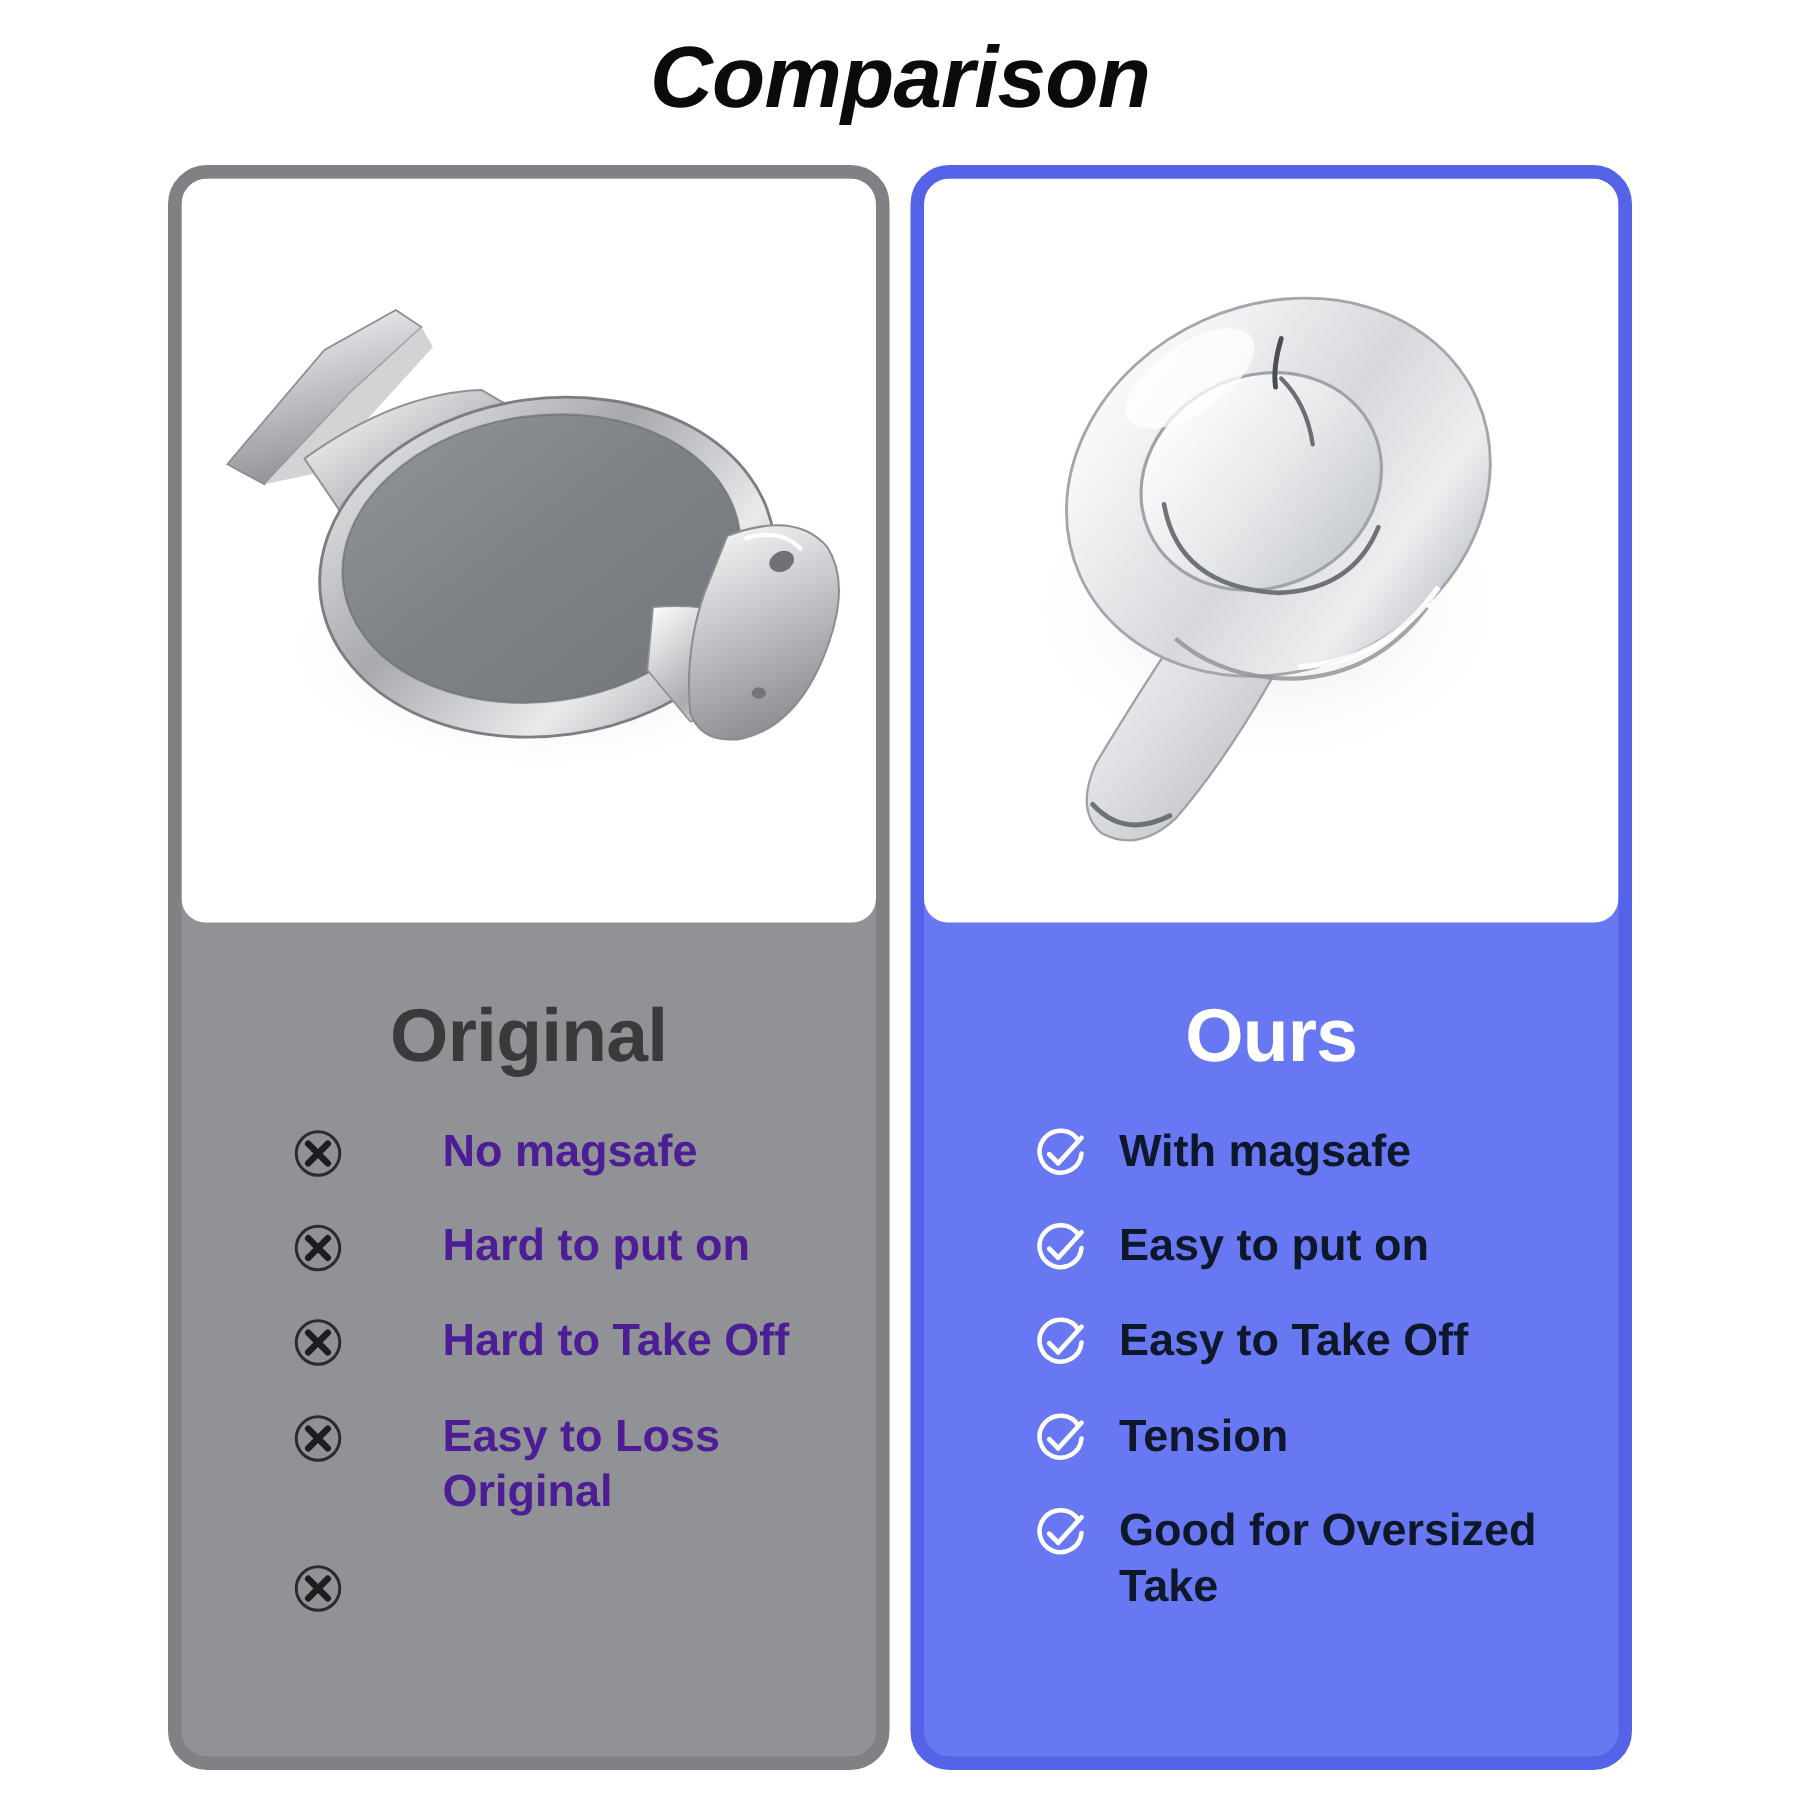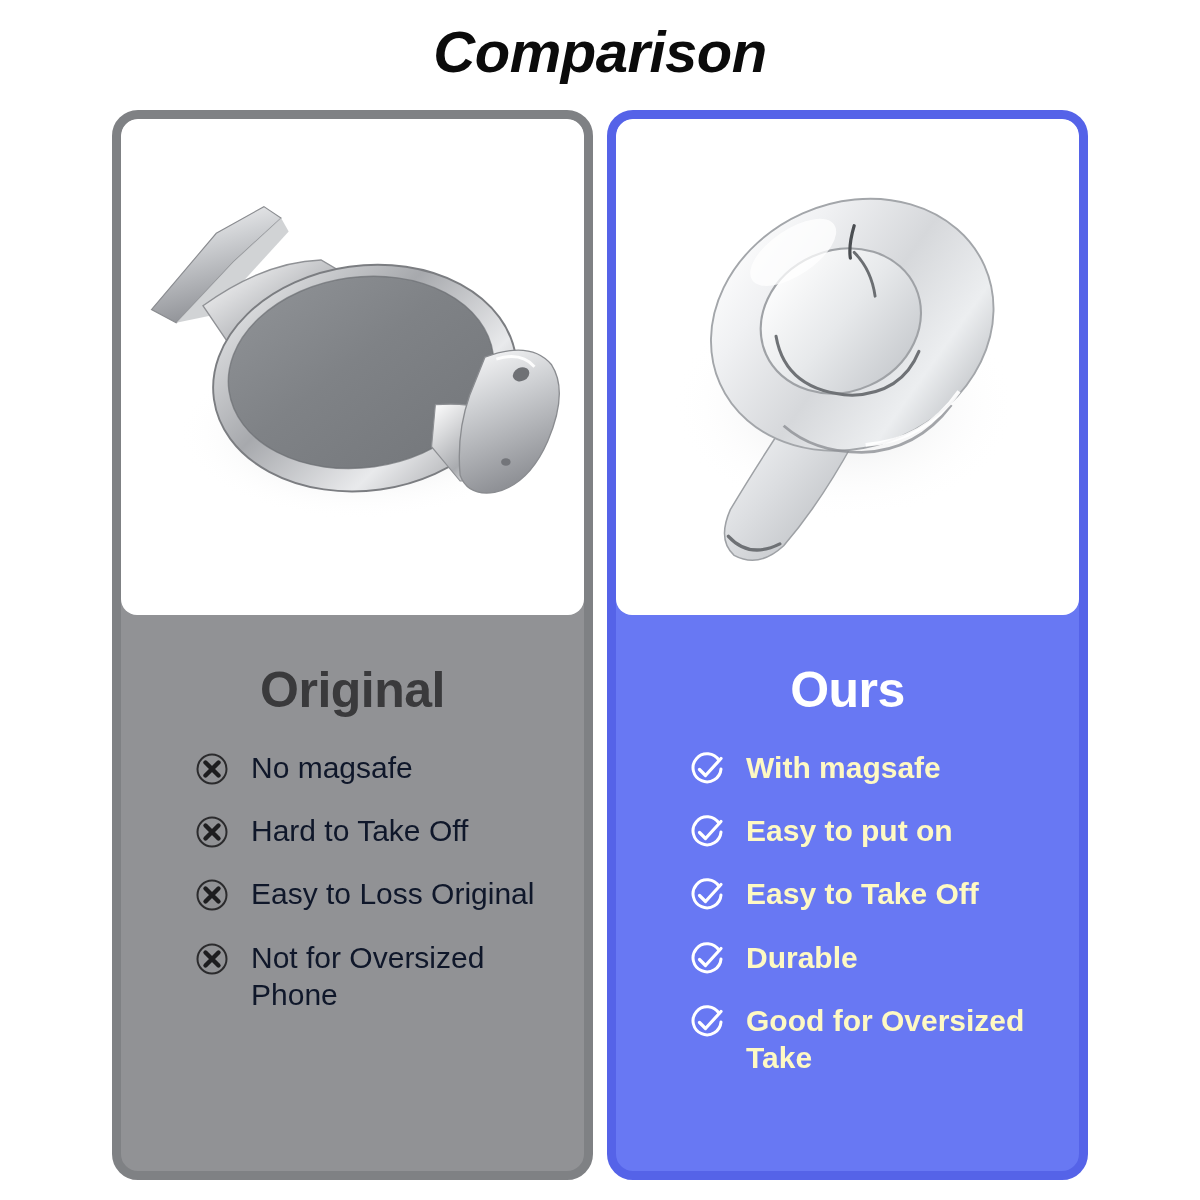--- a/index.html
+++ b/index.html
@@ -107,25 +107,26 @@
     margin-top: 3px;
   }
   .feature-icon svg { display: block; width: 34px; height: 34px; }
 
   .feature-label {
     font-size: 30px;
     line-height: 1.24;
     font-weight: 600;
   }
   .panel-original .feature-label {
+    color: #4c1d95;
+    font-weight: 700;
+    margin-left: 44px;
+  }
+  .panel-ours .feature-label {
     color: #0f172a;
-    font-weight: 400;
-  }
-  .panel-ours .feature-label {
-    color: #fef9c3;
     font-weight: 700;
   }
 
   
   .product-art { position: absolute; inset: 0; }
 </style>
 </head>
 <body>
 
 <div class="infographic">
@@ -201,39 +202,47 @@
           </span>
           <span class="feature-label">No magsafe</span>
         </li>
         <li class="feature-item">
           <span class="feature-icon">
             <svg viewBox="0 0 34 34">
                 <circle cx="17" cy="17" r="14.5" fill="none" stroke="#2b2b2d" stroke-width="2"></circle>
                 <path d="M10.5 10.5 L23.5 23.5 M23.5 10.5 L10.5 23.5" stroke="#1d1d1f" stroke-width="4.4" stroke-linecap="round"></path>
               </svg>
           </span>
+          <span class="feature-label">Hard to put on</span>
+        </li>
+        <li class="feature-item">
+          <span class="feature-icon">
+            <svg viewBox="0 0 34 34">
+                <circle cx="17" cy="17" r="14.5" fill="none" stroke="#2b2b2d" stroke-width="2"></circle>
+                <path d="M10.5 10.5 L23.5 23.5 M23.5 10.5 L10.5 23.5" stroke="#1d1d1f" stroke-width="4.4" stroke-linecap="round"></path>
+              </svg>
+          </span>
           <span class="feature-label">Hard to Take Off</span>
         </li>
         <li class="feature-item">
           <span class="feature-icon">
             <svg viewBox="0 0 34 34">
                 <circle cx="17" cy="17" r="14.5" fill="none" stroke="#2b2b2d" stroke-width="2"></circle>
                 <path d="M10.5 10.5 L23.5 23.5 M23.5 10.5 L10.5 23.5" stroke="#1d1d1f" stroke-width="4.4" stroke-linecap="round"></path>
               </svg>
           </span>
           <span class="feature-label">Easy to Loss Original</span>
         </li>
         <li class="feature-item">
           <span class="feature-icon">
             <svg viewBox="0 0 34 34">
                 <circle cx="17" cy="17" r="14.5" fill="none" stroke="#2b2b2d" stroke-width="2"></circle>
                 <path d="M10.5 10.5 L23.5 23.5 M23.5 10.5 L10.5 23.5" stroke="#1d1d1f" stroke-width="4.4" stroke-linecap="round"></path>
               </svg>
           </span>
-          <span class="feature-label">Not for Oversized Phone</span>
         </li>
       </ul>
     </div>
 
     <div class="panel panel-ours">
 
       <div class="photo-card">
         <svg class="product-art" viewBox="0 0 486 496">
           <defs>
             <linearGradient id="chromeBody" x1="0.15" y1="0" x2="0.85" y2="1">
@@ -310,21 +319,21 @@
           </span>
           <span class="feature-label">Easy to Take Off</span>
         </li>
         <li class="feature-item">
           <span class="feature-icon">
             <svg viewBox="0 0 34 34">
                 <path d="M29 8.5 A14 14 0 1 0 31 17" fill="none" stroke="#ffffff" stroke-width="3" stroke-linecap="round"></path>
                 <path d="M9.5 17.5 L15.5 23.5 L31 6.5" fill="none" stroke="#ffffff" stroke-width="3.2" stroke-linecap="round" stroke-linejoin="round"></path>
               </svg>
           </span>
-          <span class="feature-label">Durable</span>
+          <span class="feature-label">Tension</span>
         </li>
         <li class="feature-item">
           <span class="feature-icon">
             <svg viewBox="0 0 34 34">
                 <path d="M29 8.5 A14 14 0 1 0 31 17" fill="none" stroke="#ffffff" stroke-width="3" stroke-linecap="round"></path>
                 <path d="M9.5 17.5 L15.5 23.5 L31 6.5" fill="none" stroke="#ffffff" stroke-width="3.2" stroke-linecap="round" stroke-linejoin="round"></path>
               </svg>
           </span>
           <span class="feature-label">Good for Oversized Take</span>
         </li>

